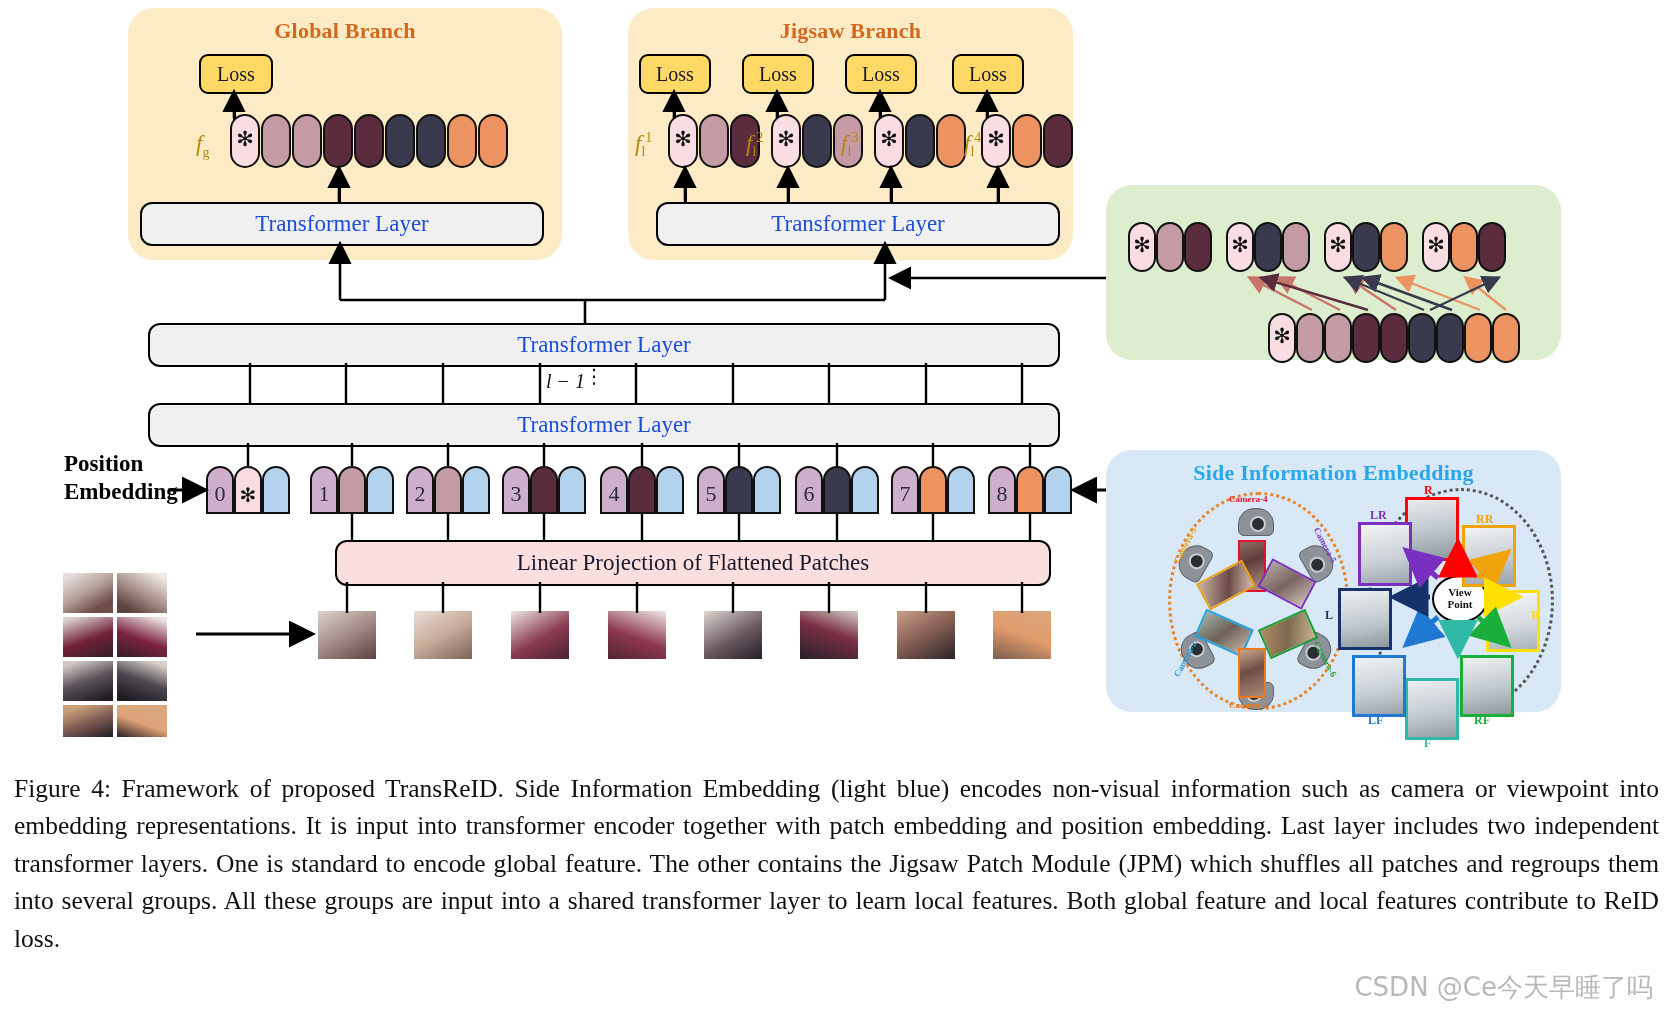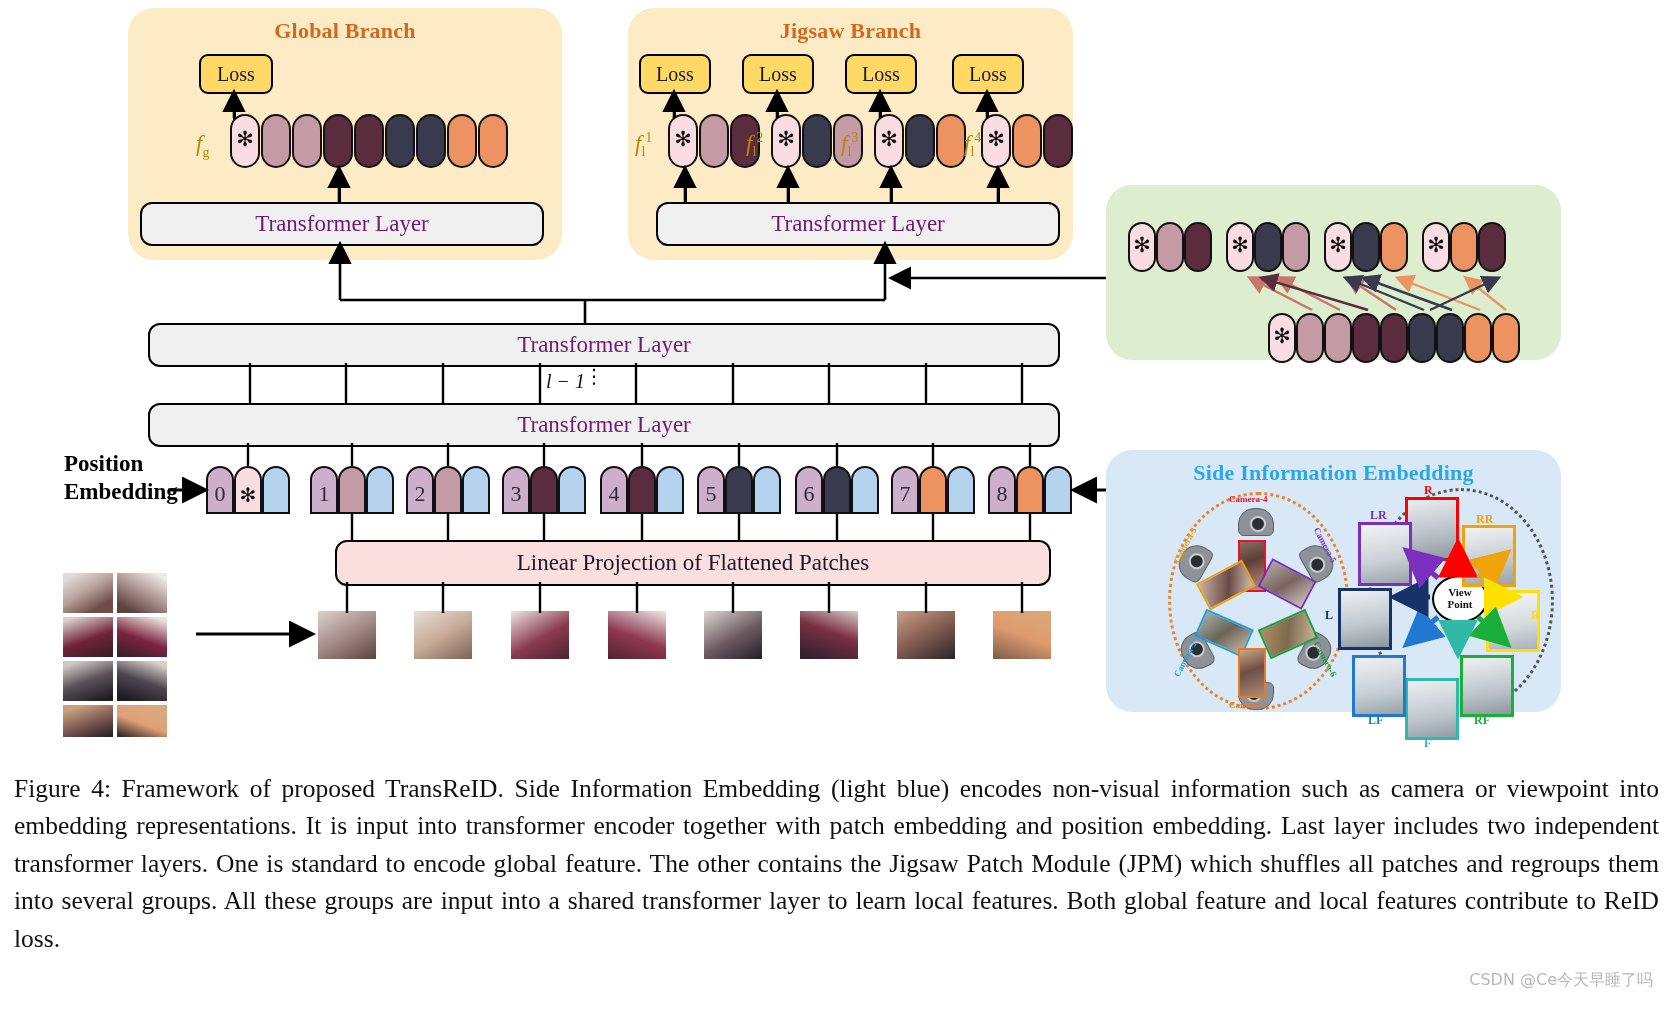--- a/index.html
+++ b/index.html
@@ -17,21 +17,21 @@
 
   .panel-title{position:absolute;width:100%;text-align:center;
       font-weight:bold;font-size:22px;letter-spacing:.2px;}
   .t-orange{color:#d2691e;}
   .t-green{color:#00a03c;}
   .t-blue{color:#29a7e8;}
 
   
   .tlayer{position:absolute;background:#f0f0f0;border:2.5px solid #000;
       border-radius:12px;display:flex;align-items:center;justify-content:center;
-      font-size:23px;color:#701a75;}
+      font-size:23px;color:#1d4ed8;}
   .lossbox{position:absolute;background:#ffd966;border:2.5px solid #000;
       border-radius:9px;display:flex;align-items:center;justify-content:center;
       font-size:20px;color:#1a1a2e;}
   .linproj{position:absolute;background:#fbdede;border:2.5px solid #000;
       border-radius:12px;display:flex;align-items:center;justify-content:center;
       font-size:23px;color:#1a1a2e;}
 
   
   .pill{position:absolute;border:2.2px solid #111;border-radius:999px;
         box-sizing:border-box;}
@@ -78,21 +78,21 @@
   .carbox{position:absolute;border:3px solid #000;}
   .vpoint{position:absolute;width:52px;height:44px;border-radius:50%;
        background:#fff;border:2px solid #000;display:flex;flex-direction:column;
        align-items:center;justify-content:center;font-size:11px;font-weight:bold;
        line-height:1.05;color:#111;}
   .vlbl{position:absolute;font-size:12px;font-weight:bold;}
 
   
   .caption{position:absolute;left:14px;top:770px;width:1645px;
       font-size:25.5px;line-height:1.47;text-align:justify;color:#111;}
-  .watermark{position:absolute;right:16px;top:970px;font-size:16px;color:#b8b8b8;
+  .watermark{position:absolute;right:16px;top:970px;font-size:26px;color:#b8b8b8;
       font-family:"DejaVu Sans", sans-serif;}
 </style>
 </head>
 <body>
 
 <div class="fig">
 
   <div class="panel panel-global" style="left:128px;top:8px;width:434px;height:252px;"></div>
   <div class="panel-title t-orange" style="left:128px;top:18px;width:434px;">Global Branch</div>
 

